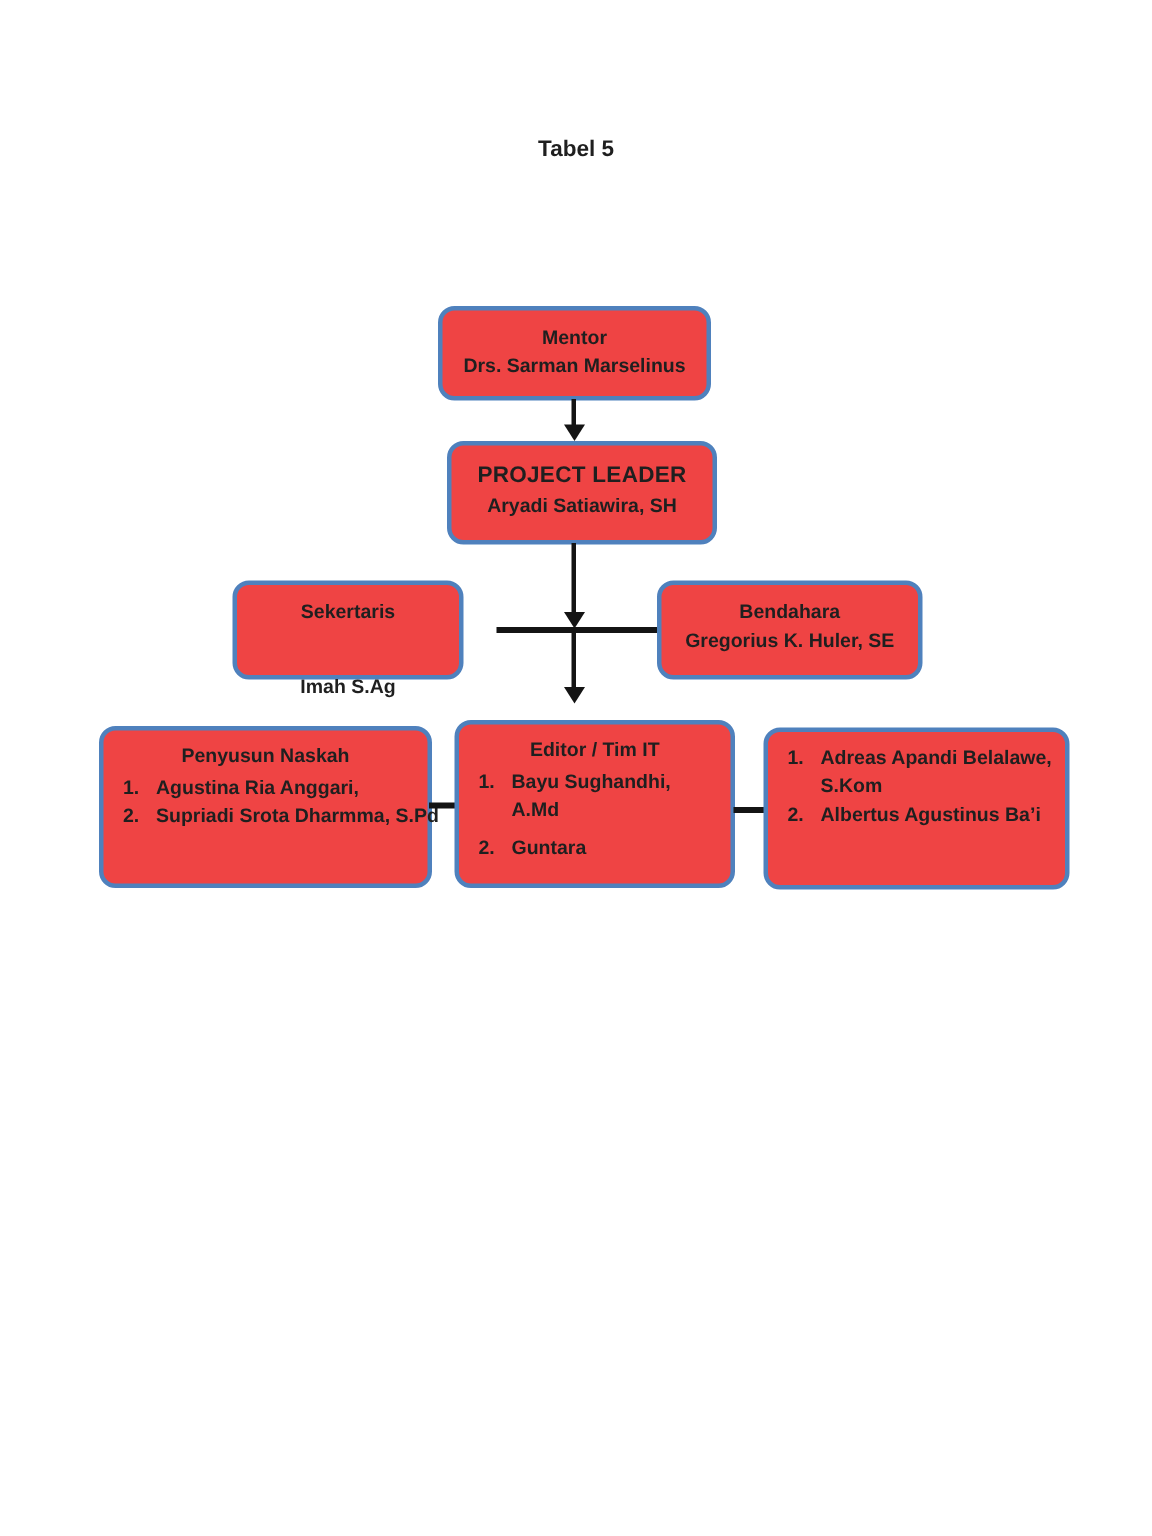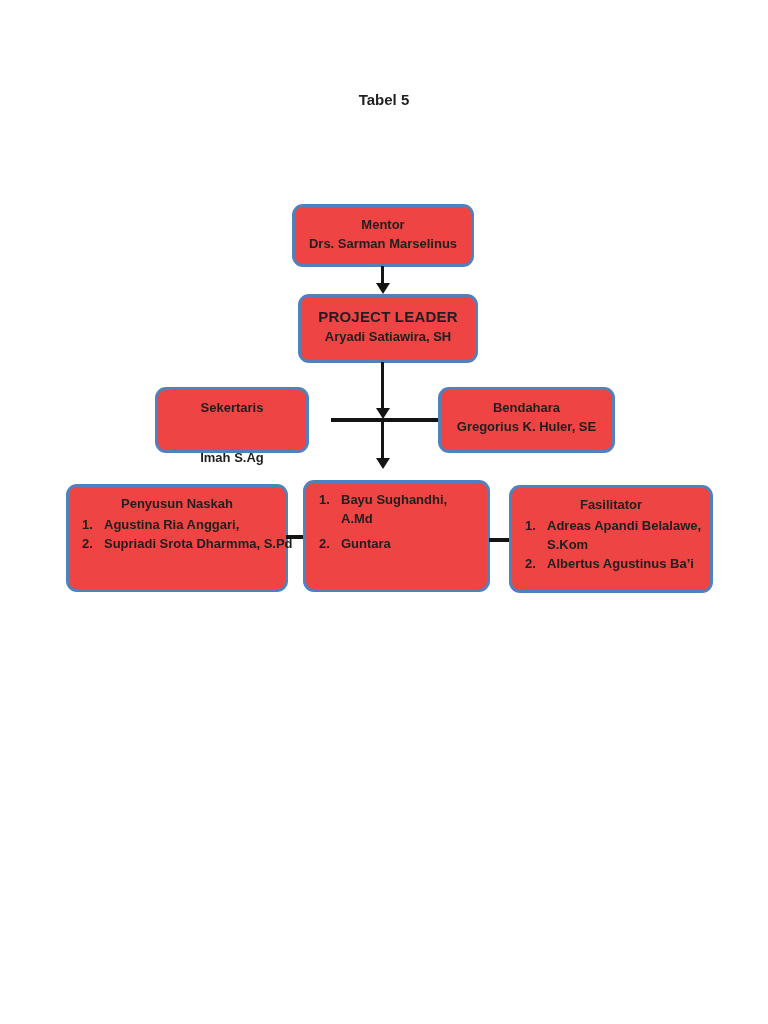--- a/index.html
+++ b/index.html
@@ -138,30 +138,30 @@
       <div class="box-title">Penyusun Naskah</div>
       <ol class="member-list nowrap">
         <li>Agustina Ria Anggari,</li>
         <li>Supriadi Srota Dharmma, S.Pd</li>
       </ol>
     </div>
 
     <div class="connector" style="left:286px; top:535px; width:18px; height:4px;"></div>
 
     <div class="box box-list-wrap box-editor">
+      <div class="box-title">Editor / Tim IT</div>
       <ol class="member-list spaced">
         <li>Bayu Sughandhi, A.Md</li>
         <li>Guntara</li>
       </ol>
     </div>
 
     <div class="connector" style="left:489px; top:538px; width:21px; height:4px;"></div>
 
     <div class="box box-list-wrap box-fasilitator">
-      <div class="box-title">Fasilitator</div>
       <ol class="member-list">
         <li>Adreas Apandi Belalawe, S.Kom</li>
         <li>Albertus Agustinus Ba’i</li>
       </ol>
     </div>
 
   </div>
 </div>
 
 </body></html>

